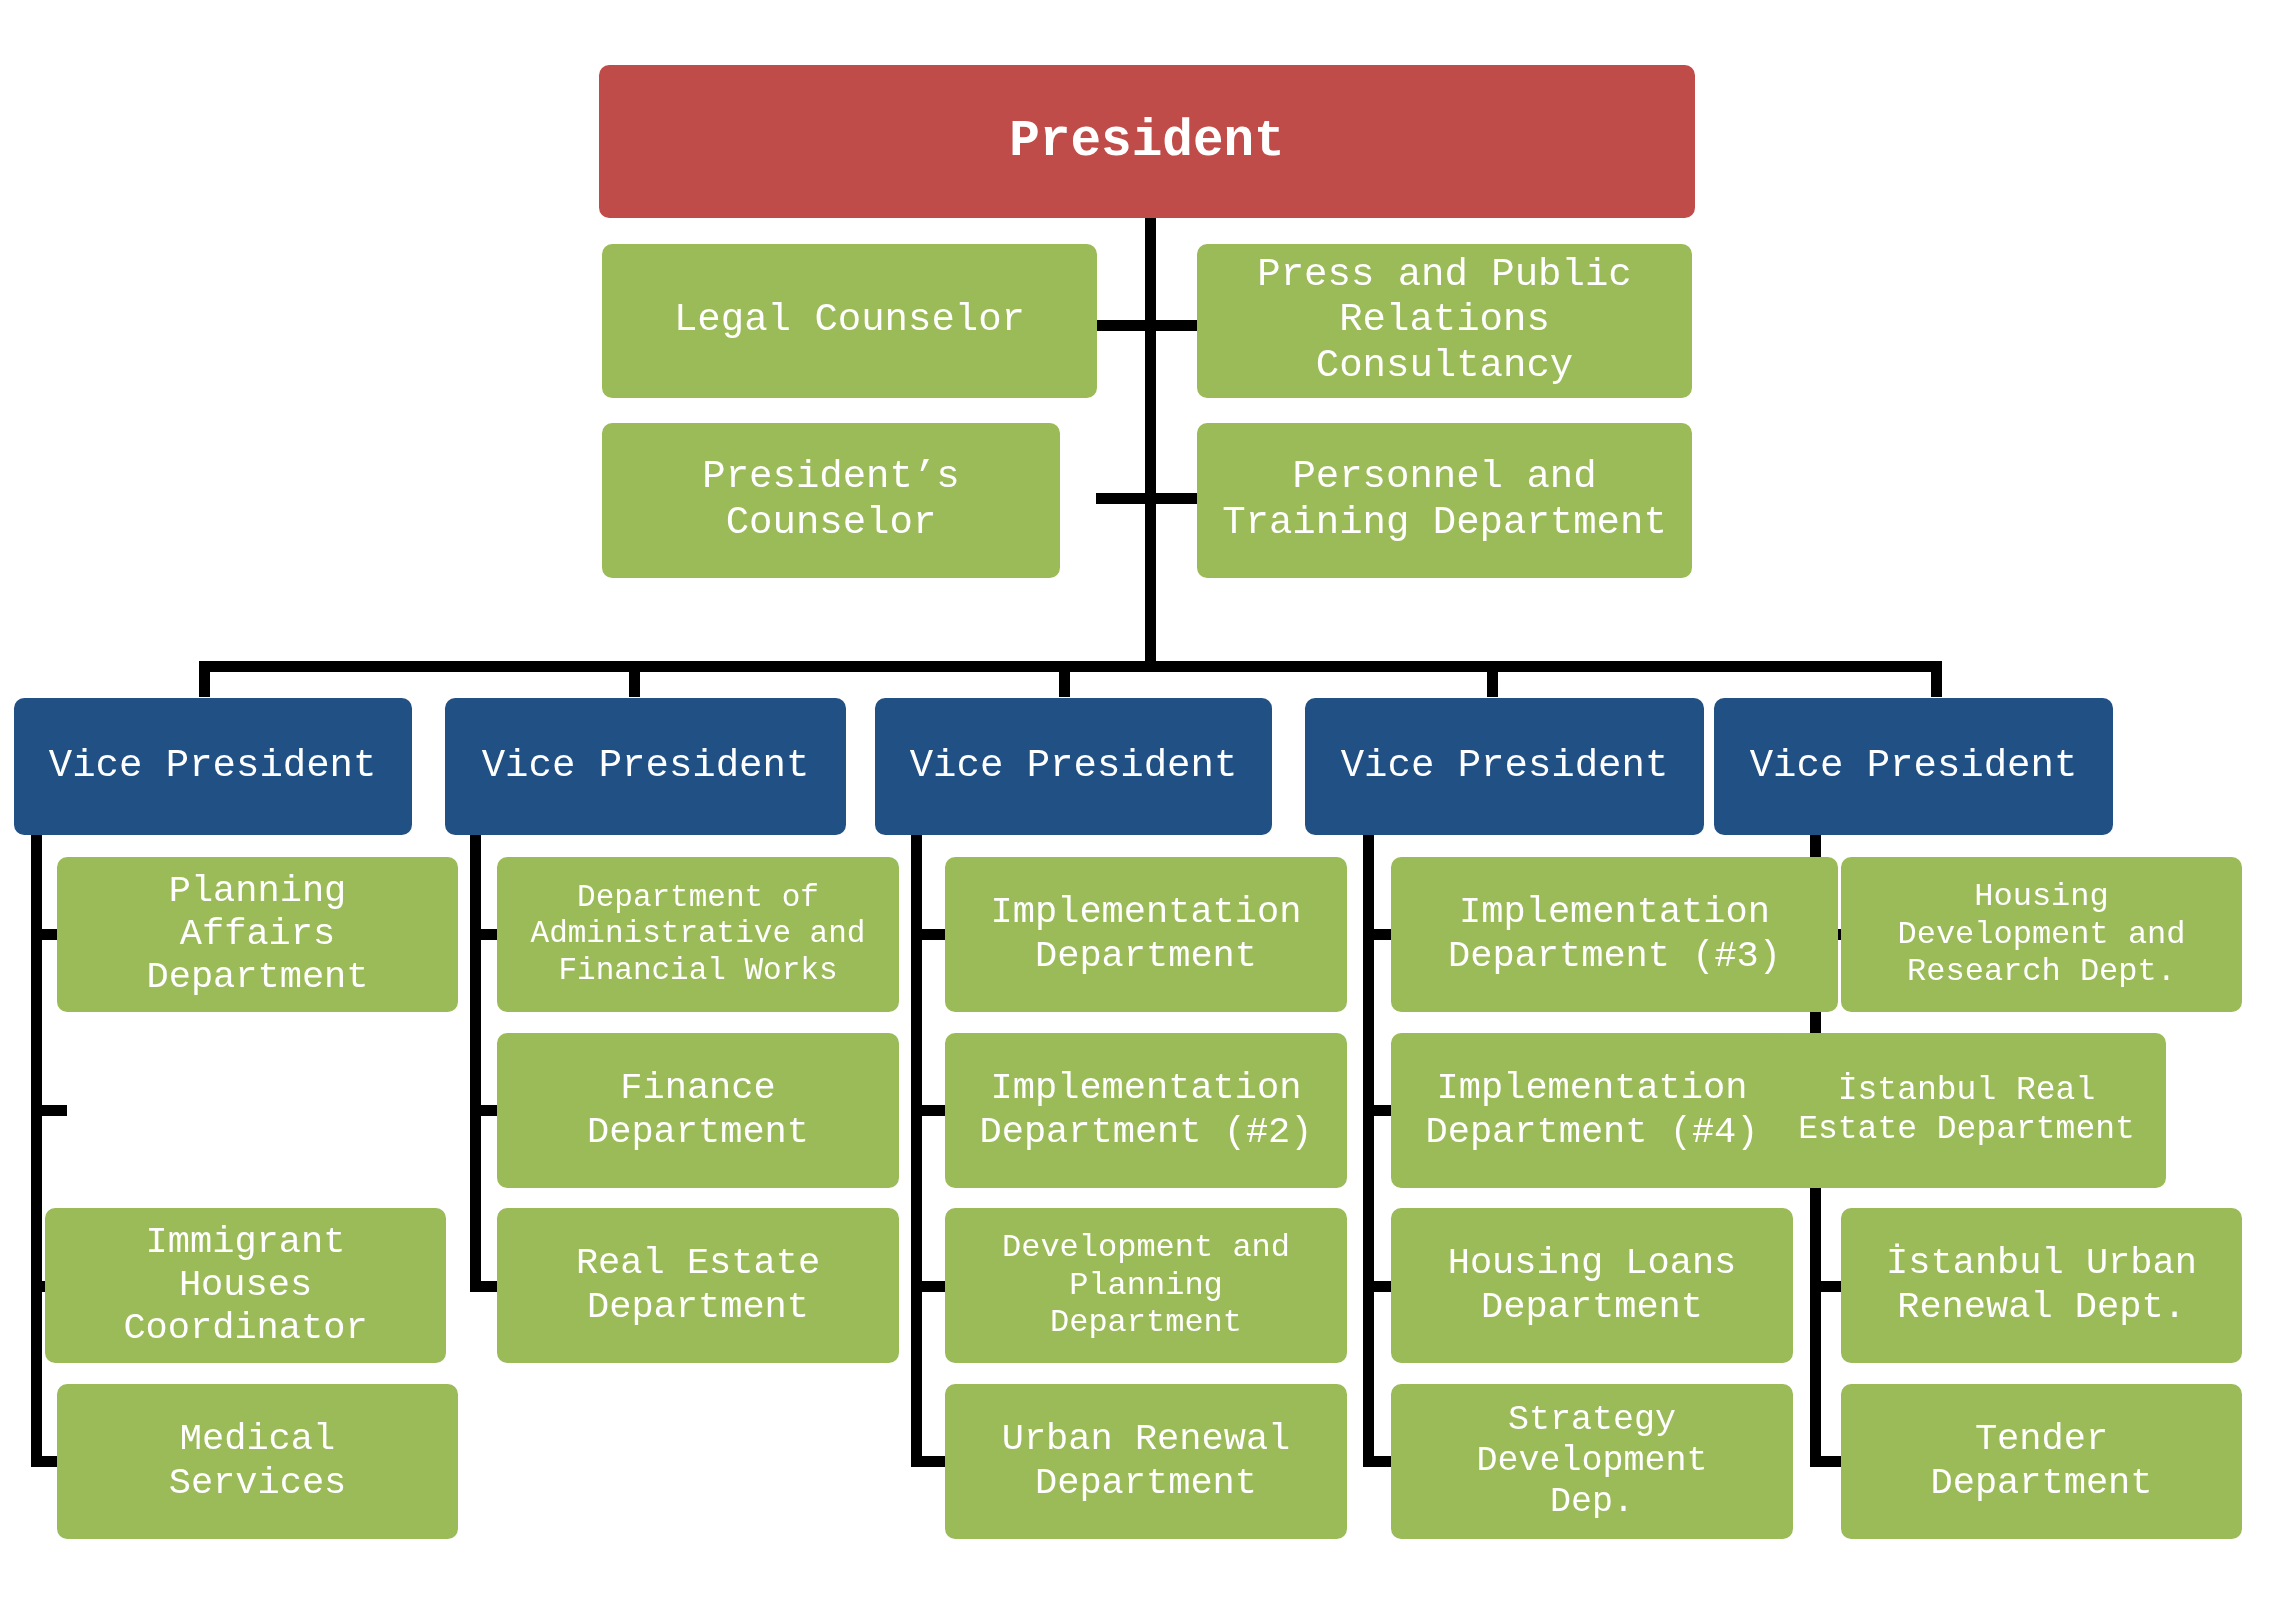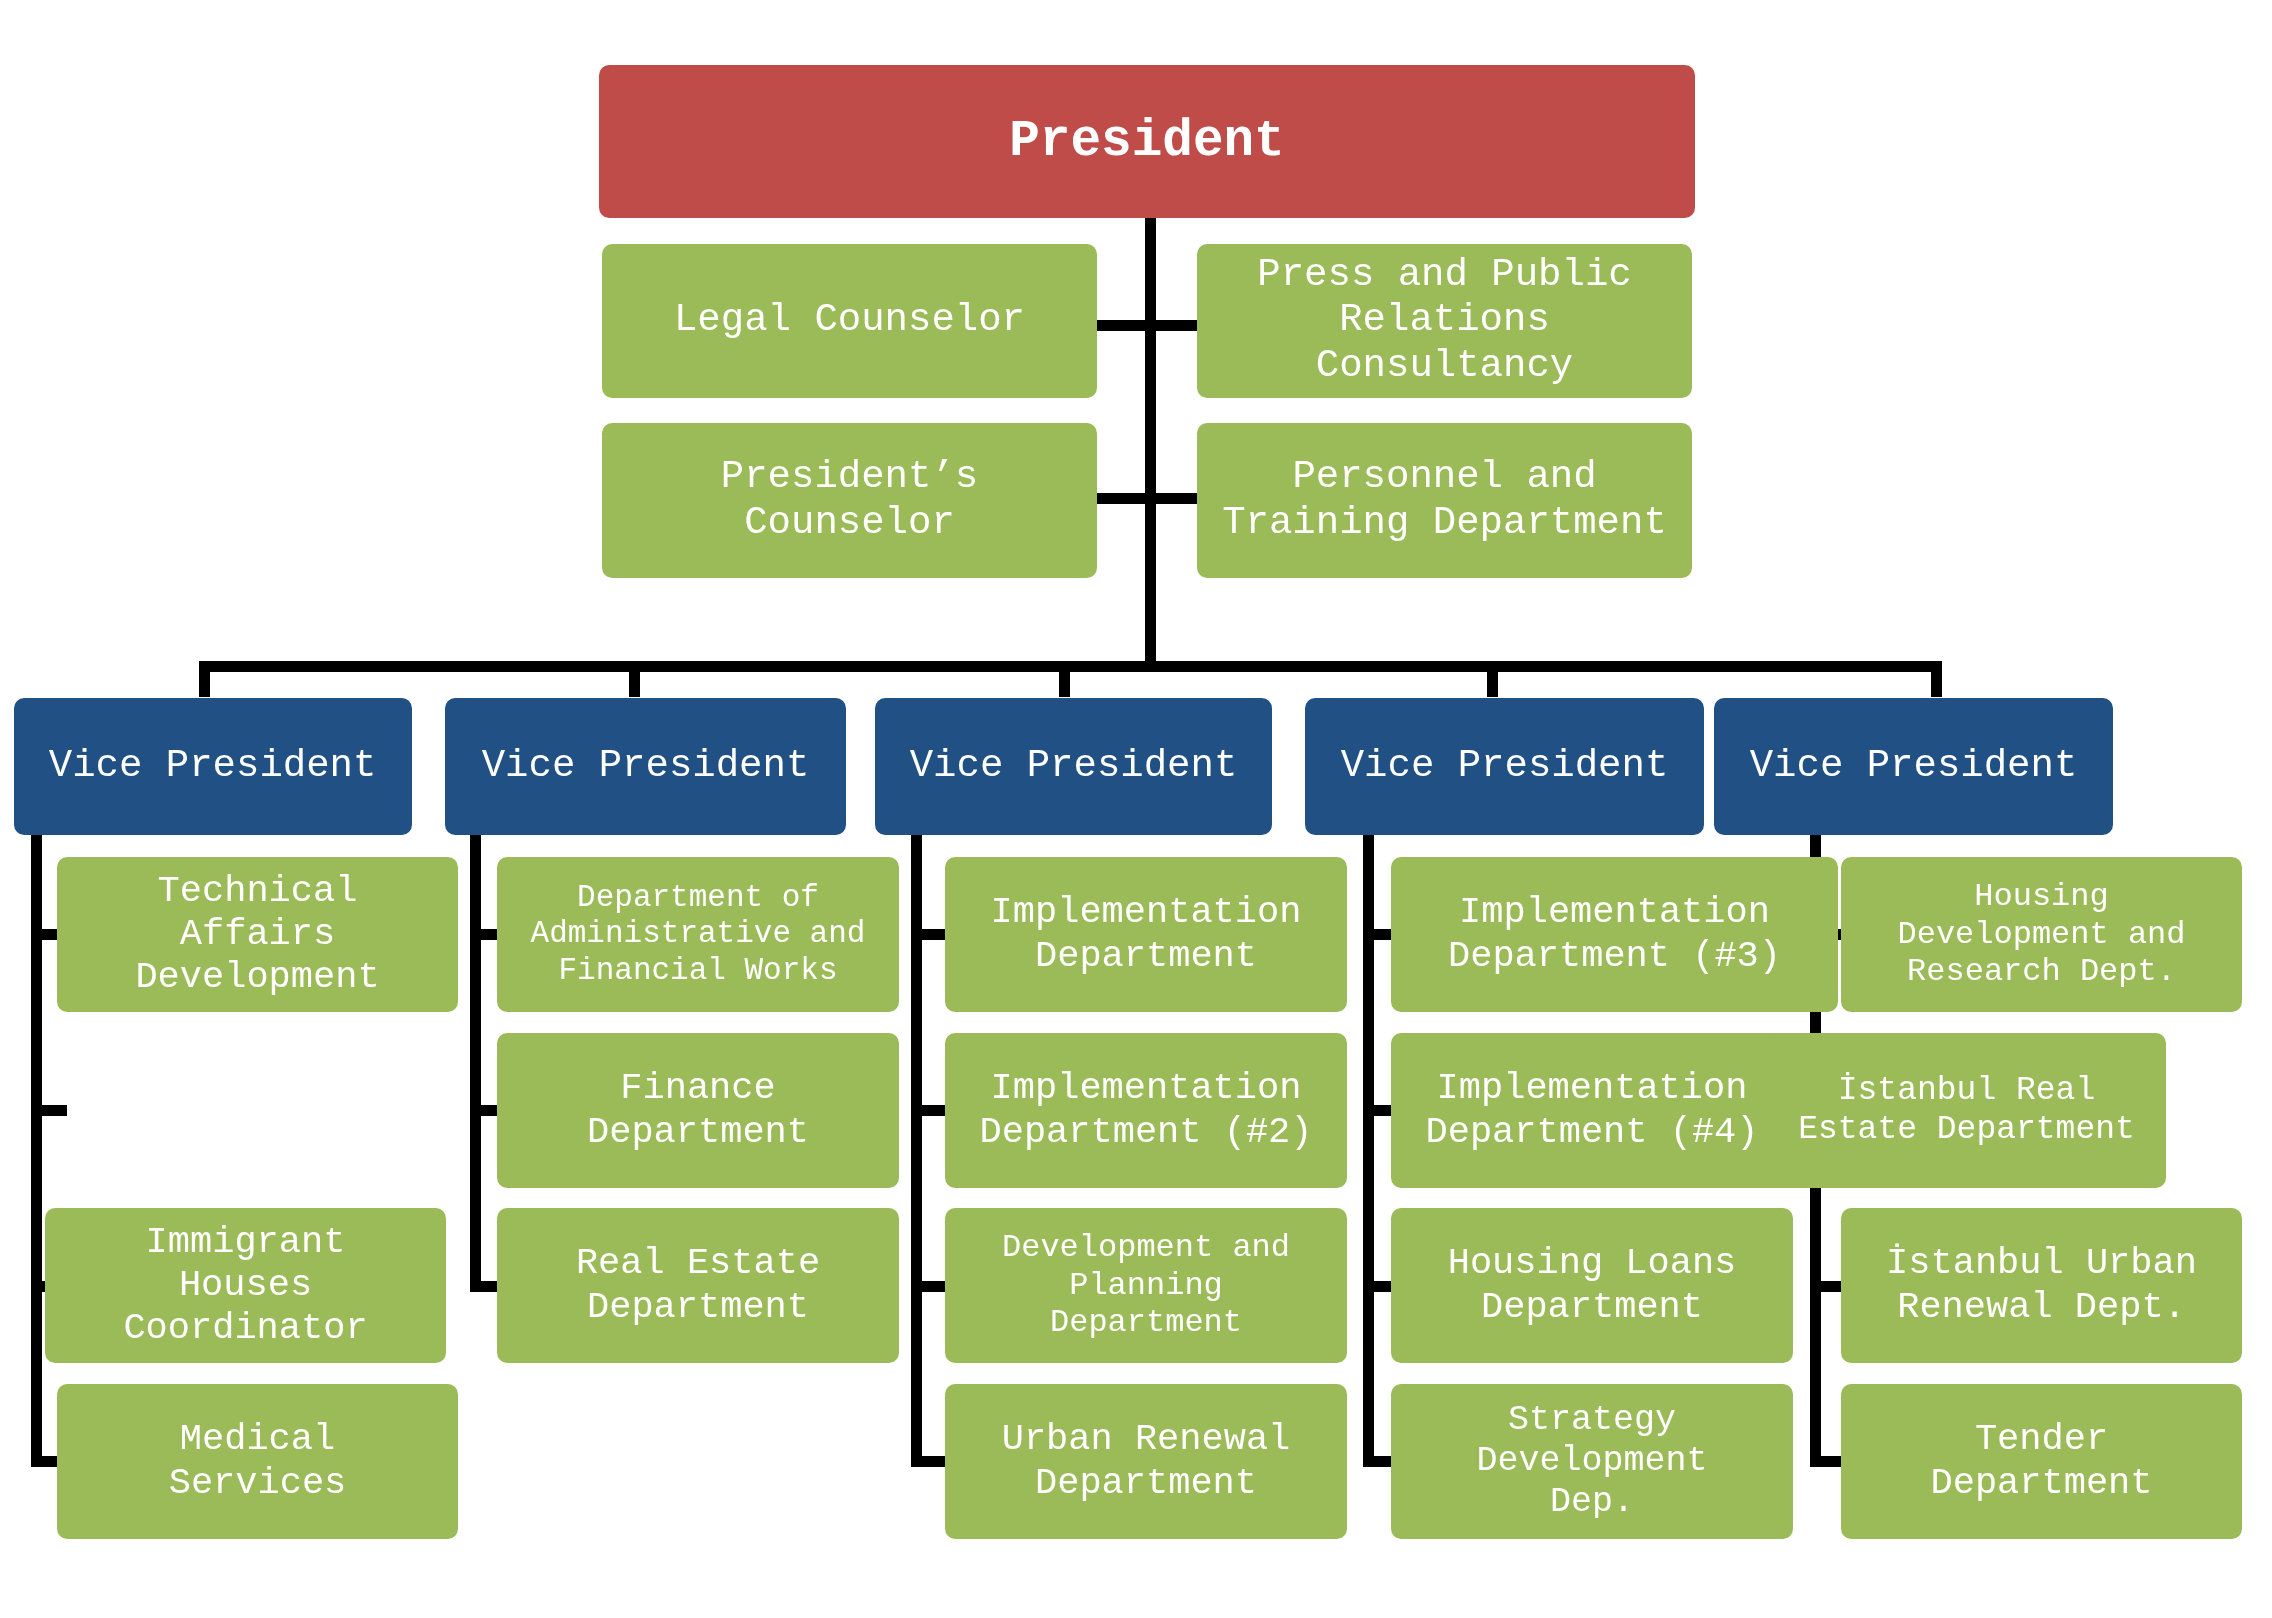--- a/index.html
+++ b/index.html
@@ -71,30 +71,30 @@
 
   <div class="line" style="left:1810px;top:929px;width:41px;height:11px"></div>
   <div class="line" style="left:1810px;top:1105px;width:41px;height:11px"></div>
   <div class="line" style="left:1810px;top:1281px;width:41px;height:11px"></div>
   <div class="line" style="left:1810px;top:1456px;width:41px;height:11px"></div>
 
   <div class="box president" style="left:599px;top:65px;width:1096px;height:153px">President</div>
 
   <div class="box staff" style="left:602px;top:244px;width:495px;height:154px">Legal Counselor</div>
   <div class="box staff" style="left:1197px;top:244px;width:495px;height:154px">Press and Public Relations Consultancy</div>
-  <div class="box staff" style="left:602px;top:423px;width:495px;height:155px">President’s Counselor</div>
+  <div class="box staff" style="left:602px;top:423px;width:458px;height:155px">President’s Counselor</div>
   <div class="box staff" style="left:1197px;top:423px;width:495px;height:155px">Personnel and Training Department</div>
 
   <div class="box vp" style="left:13.6px;top:698px;width:398px;height:137px">Vice President</div>
   <div class="box vp" style="left:445px;top:698px;width:401px;height:137px">Vice President</div>
   <div class="box vp" style="left:875px;top:698px;width:397px;height:137px">Vice President</div>
   <div class="box vp" style="left:1305px;top:698px;width:399px;height:137px">Vice President</div>
   <div class="box vp" style="left:1714px;top:698px;width:399px;height:137px">Vice President</div>
 
-  <div class="box dept" style="left:57px;top:857px;width:401px;height:155px">Technical Affairs Development</div>
+  <div class="box dept" style="left:57px;top:857px;width:401px;height:155px">Planning Affairs Department</div>
   <div class="box dept" style="left:45px;top:1208px;width:401px;height:155px">Immigrant Houses Coordinator</div>
   <div class="box dept" style="left:57px;top:1384px;width:401px;height:155px">Medical Services</div>
 
   <div class="box dept f36" style="left:497px;top:857px;width:402px;height:155px">Department of Administrative and Financial Works</div>
   <div class="box dept narrow" style="left:497px;top:1033px;width:402px;height:155px">Finance Department</div>
   <div class="box dept" style="left:497px;top:1208px;width:402px;height:155px">Real Estate Department</div>
 
   <div class="box dept" style="left:945px;top:857px;width:402px;height:155px">Implementation Department</div>
   <div class="box dept" style="left:945px;top:1033px;width:402px;height:155px">Implementation Department (#2)</div>
   <div class="box dept f38" style="left:945px;top:1208px;width:402px;height:155px">Development and Planning Department</div>

